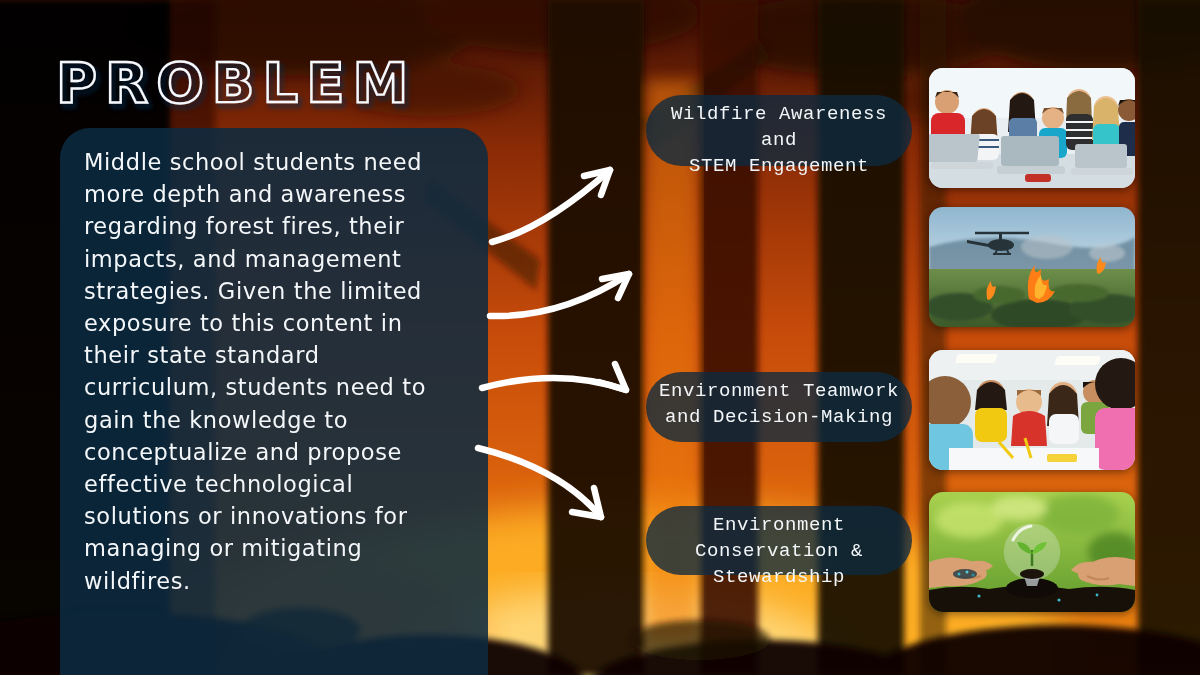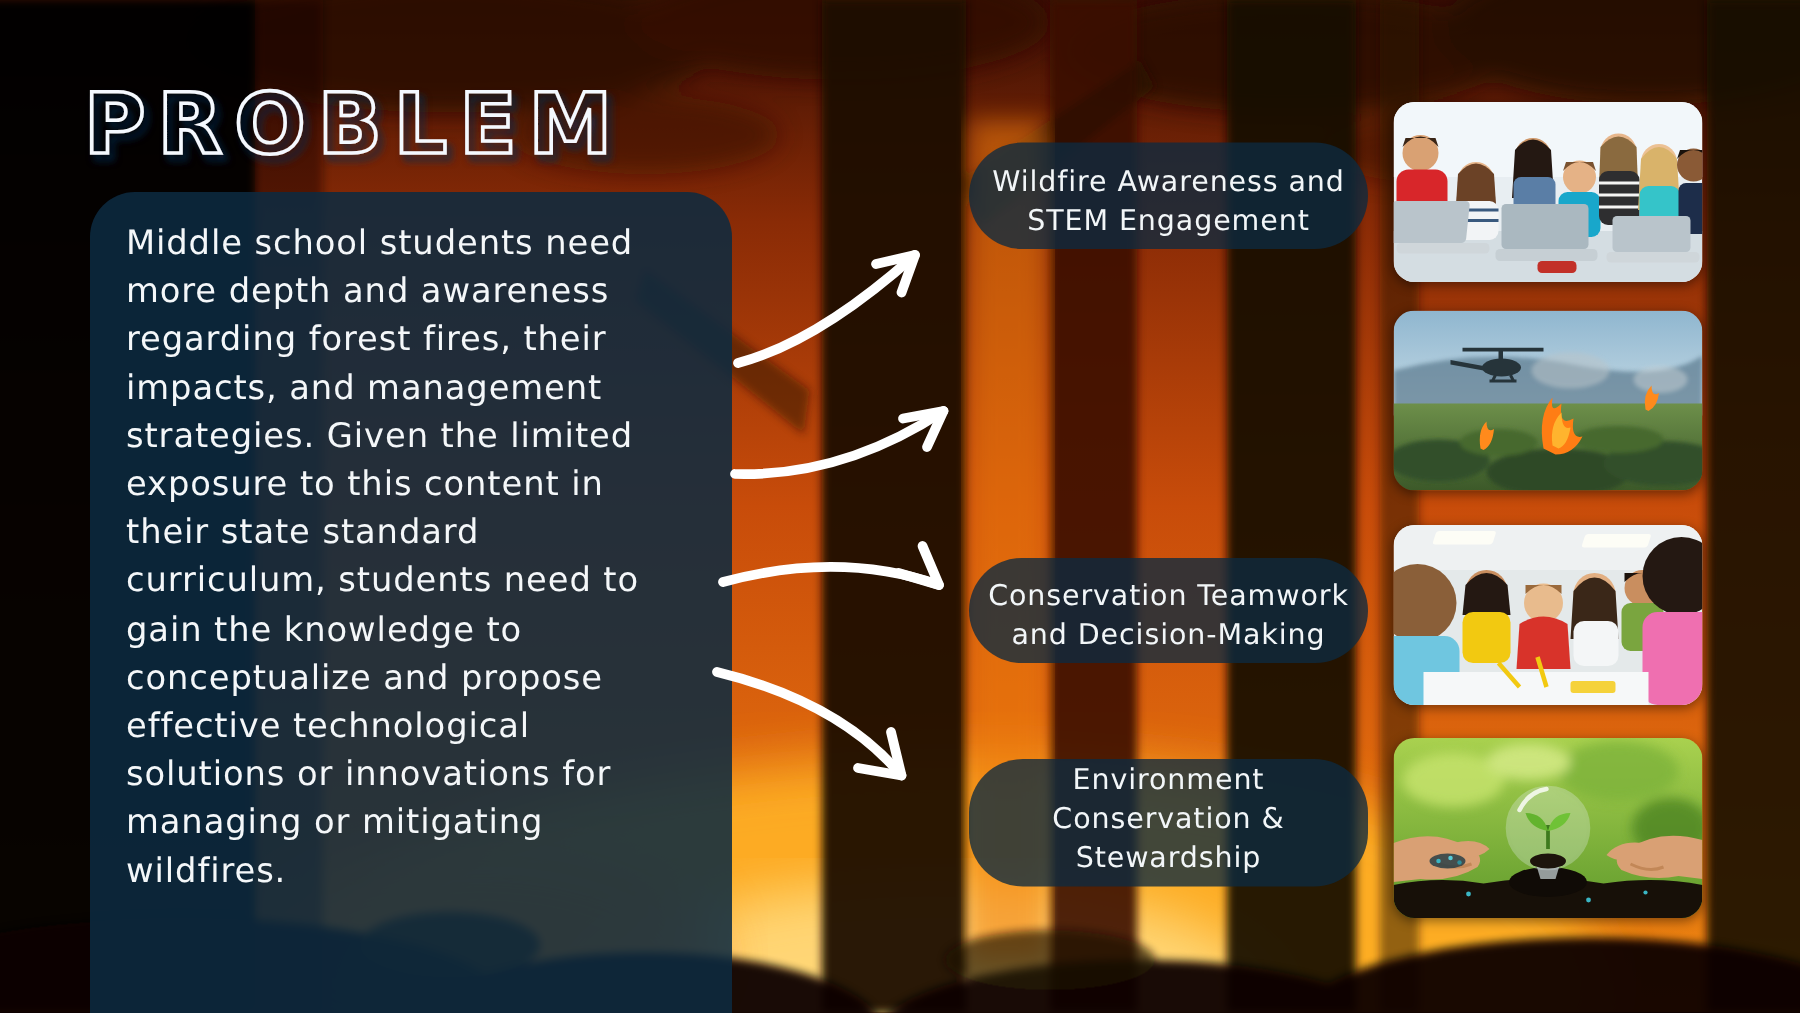--- a/index.html
+++ b/index.html
@@ -6,28 +6,28 @@
   .slide{position:relative;width:1200px;height:675px;overflow:hidden;
          font-family:"DejaVu Sans", sans-serif;}
   .bg{position:absolute;left:0;top:0;width:1200px;height:675px;}
   .title-svg{position:absolute;left:50px;top:44px;}
   .problem-box{position:absolute;left:60px;top:128px;width:428px;height:608px;
     background:rgba(13,42,64,0.87);border-radius:30px;box-sizing:border-box;
     padding:18px 24px;}
   .problem-box p{margin:0;color:#f4f7f9;font-size:22.5px;line-height:32.2px;
     letter-spacing:0.6px;white-space:pre-line;font-weight:500;}
   .pill{position:absolute;left:646px;width:266px;background:rgba(13,42,64,0.78);
-    border-radius:36px;display:flex;align-items:flex-end;justify-content:center;
-    box-sizing:border-box;padding:6px 1px;}
+    border-radius:36px;display:flex;align-items:flex-start;justify-content:center;
+    box-sizing:border-box;padding:6px 1px;font-family:Liberation Mono, monospace;}
   .pill span{color:#f2f6f8;font-size:19px;line-height:26px;letter-spacing:0.6px;
     text-align:center;white-space:pre-line;font-weight:500;}
   .pill1{top:95px;height:71px;}
   .pill2{top:231px;height:67px;}
   .pill3{top:372px;height:70px;}
-  .pill4{top:506px;height:85px;}
+  .pill4{top:506px;height:69px;}
   .photo{position:absolute;left:929px;width:206px;height:120px;border-radius:14px;
     overflow:hidden;box-shadow:0 2px 8px rgba(0,0,0,0.45);}
   .photo svg{display:block;}
   .ph1{top:68px;} .ph2{top:207px;} .ph3{top:350px;} .ph4{top:492px;}
   .arrows{position:absolute;left:0;top:0;pointer-events:none;}
 </style>
 </head>
 <body>
 
 <div class="slide">
@@ -135,21 +135,21 @@
         <polyline points="572,512 601,517 594,488"></polyline>
       </g>
     </g>
   </svg>
 
   <div class="pill pill1">
     <span>Wildfire Awareness and
 STEM Engagement</span>
   </div>
   <div class="pill pill3">
-    <span>Conservation Teamwork
+    <span>Environment Teamwork
 and Decision-Making</span>
   </div>
   <div class="pill pill4">
     <span>Environment
 Conservation &amp;
 Stewardship</span>
   </div>
 
   <div class="photo ph1">
     <svg width="206" height="120" viewBox="0 0 206 120">

